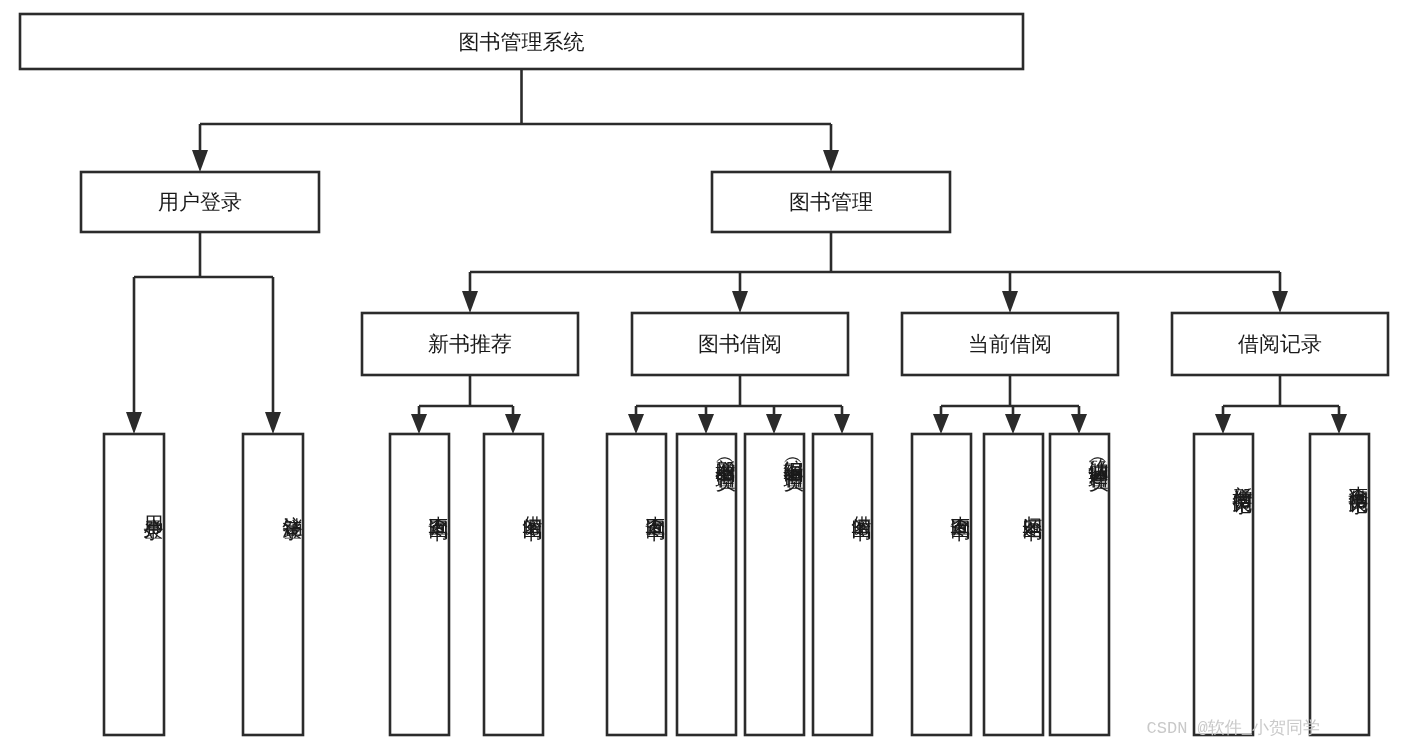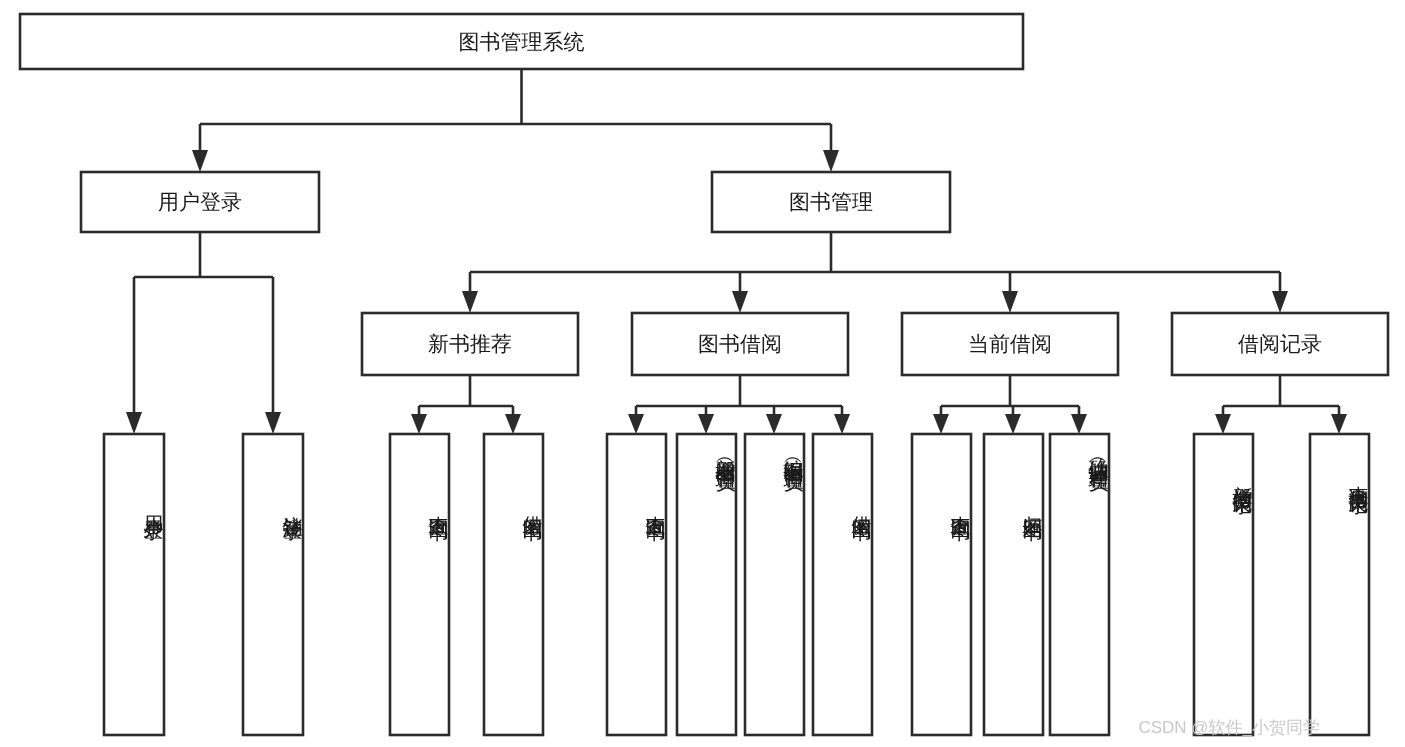--- a/index.html
+++ b/index.html
@@ -59,21 +59,21 @@
     color: #1a1a1a;
     letter-spacing: 2px;
     white-space: nowrap;
     text-align: center;
     pointer-events: none;
   }
   .watermark {
     position: absolute;
     right: 14px;
     bottom: 8px;
-    font-family: Liberation Sans, sans-serif;
+    font-family: Liberation Mono, monospace;
     font-size: 17px;
     color: #c9c9c9;
     white-space: nowrap;
     user-select: none;
   }
 </style>
 </head>
 <body>
 
 <div id="diagram-root">

